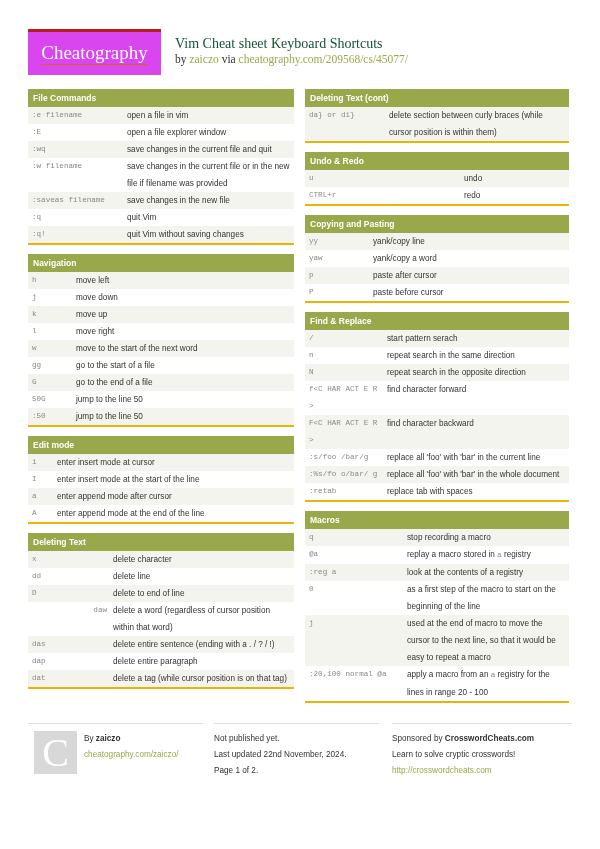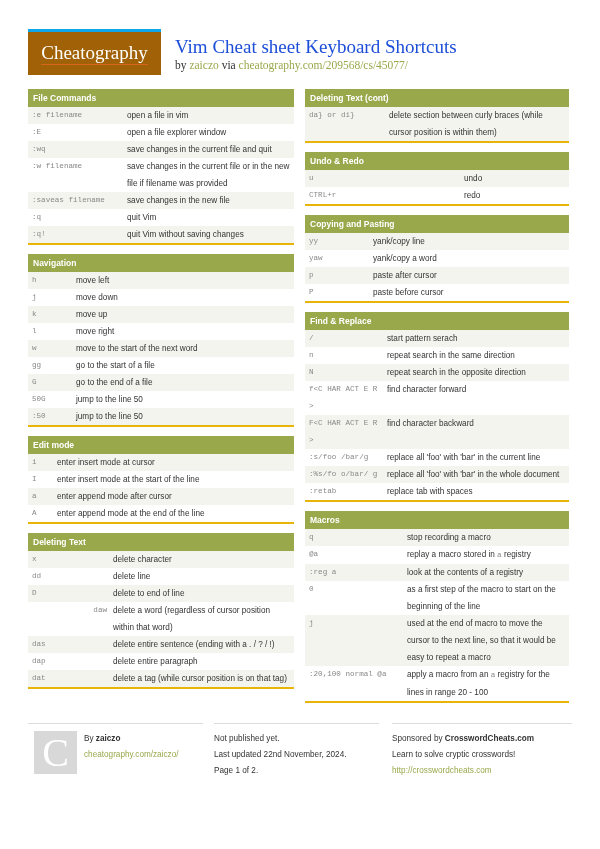--- a/index.html
+++ b/index.html
@@ -1,21 +1,21 @@
 <!DOCTYPE html>
 <html><head>
 <meta charset="utf-8">
 <style>
   * { box-sizing: border-box; margin: 0; padding: 0; }
   body { width: 600px; height: 849px; background: #ffffff; font-family: "Liberation Sans", sans-serif; color: #333; position: relative; overflow: hidden; }
   .header { position: absolute; left: 28px; top: 29px; width: 550px; height: 46px; }
-  .logo { position: absolute; left: 0; top: 0; width: 133px; height: 46px; background: #a16207; border-top: 3px solid #0ea5e9; display: flex; align-items: center; justify-content: center; }
+  .logo { position: absolute; left: 0; top: 0; width: 133px; height: 46px; background: #d946ef; border-top: 3px solid #b91c1c; display: flex; align-items: center; justify-content: center; }
   .logo span { font-family: "Liberation Serif", serif; font-size: 19px; color: #fff; border-bottom: 1px solid #d4651b; line-height: 20px; padding-bottom: 1px; }
   .title-block { position: absolute; left: 147px; top: 7px; }
-  .title { font-family: "Liberation Serif", serif; font-size: 19px; color: #1d4ed8; }
+  .title { font-family: "Liberation Serif", serif; font-size: 14px; color: #14532d; }
   .subtitle { font-family: "Liberation Serif", serif; font-size: 11.5px; color: #333; margin-top: 1px; }
   .subtitle .lnk { color: #9aa84c; }
   .col { position: absolute; top: 89px; }
   .col.left { left: 28px; width: 266px; }
   .col.right { left: 305px; width: 264px; }
   .section { margin-bottom: 9px; border-bottom: 2px solid #eab308; }
   .section-head { background: #9aa84c; color: #fff; font-size: 8.5px; font-weight: bold; height: 18px; line-height: 18px; padding-left: 5px; }
   .row { display: flex; font-size: 8.2px; line-height: 17px; padding: 0 4px; }
   .row:nth-child(odd) { background: #f4f4ee; }
   .row:nth-child(even) { background: #ffffff; }

